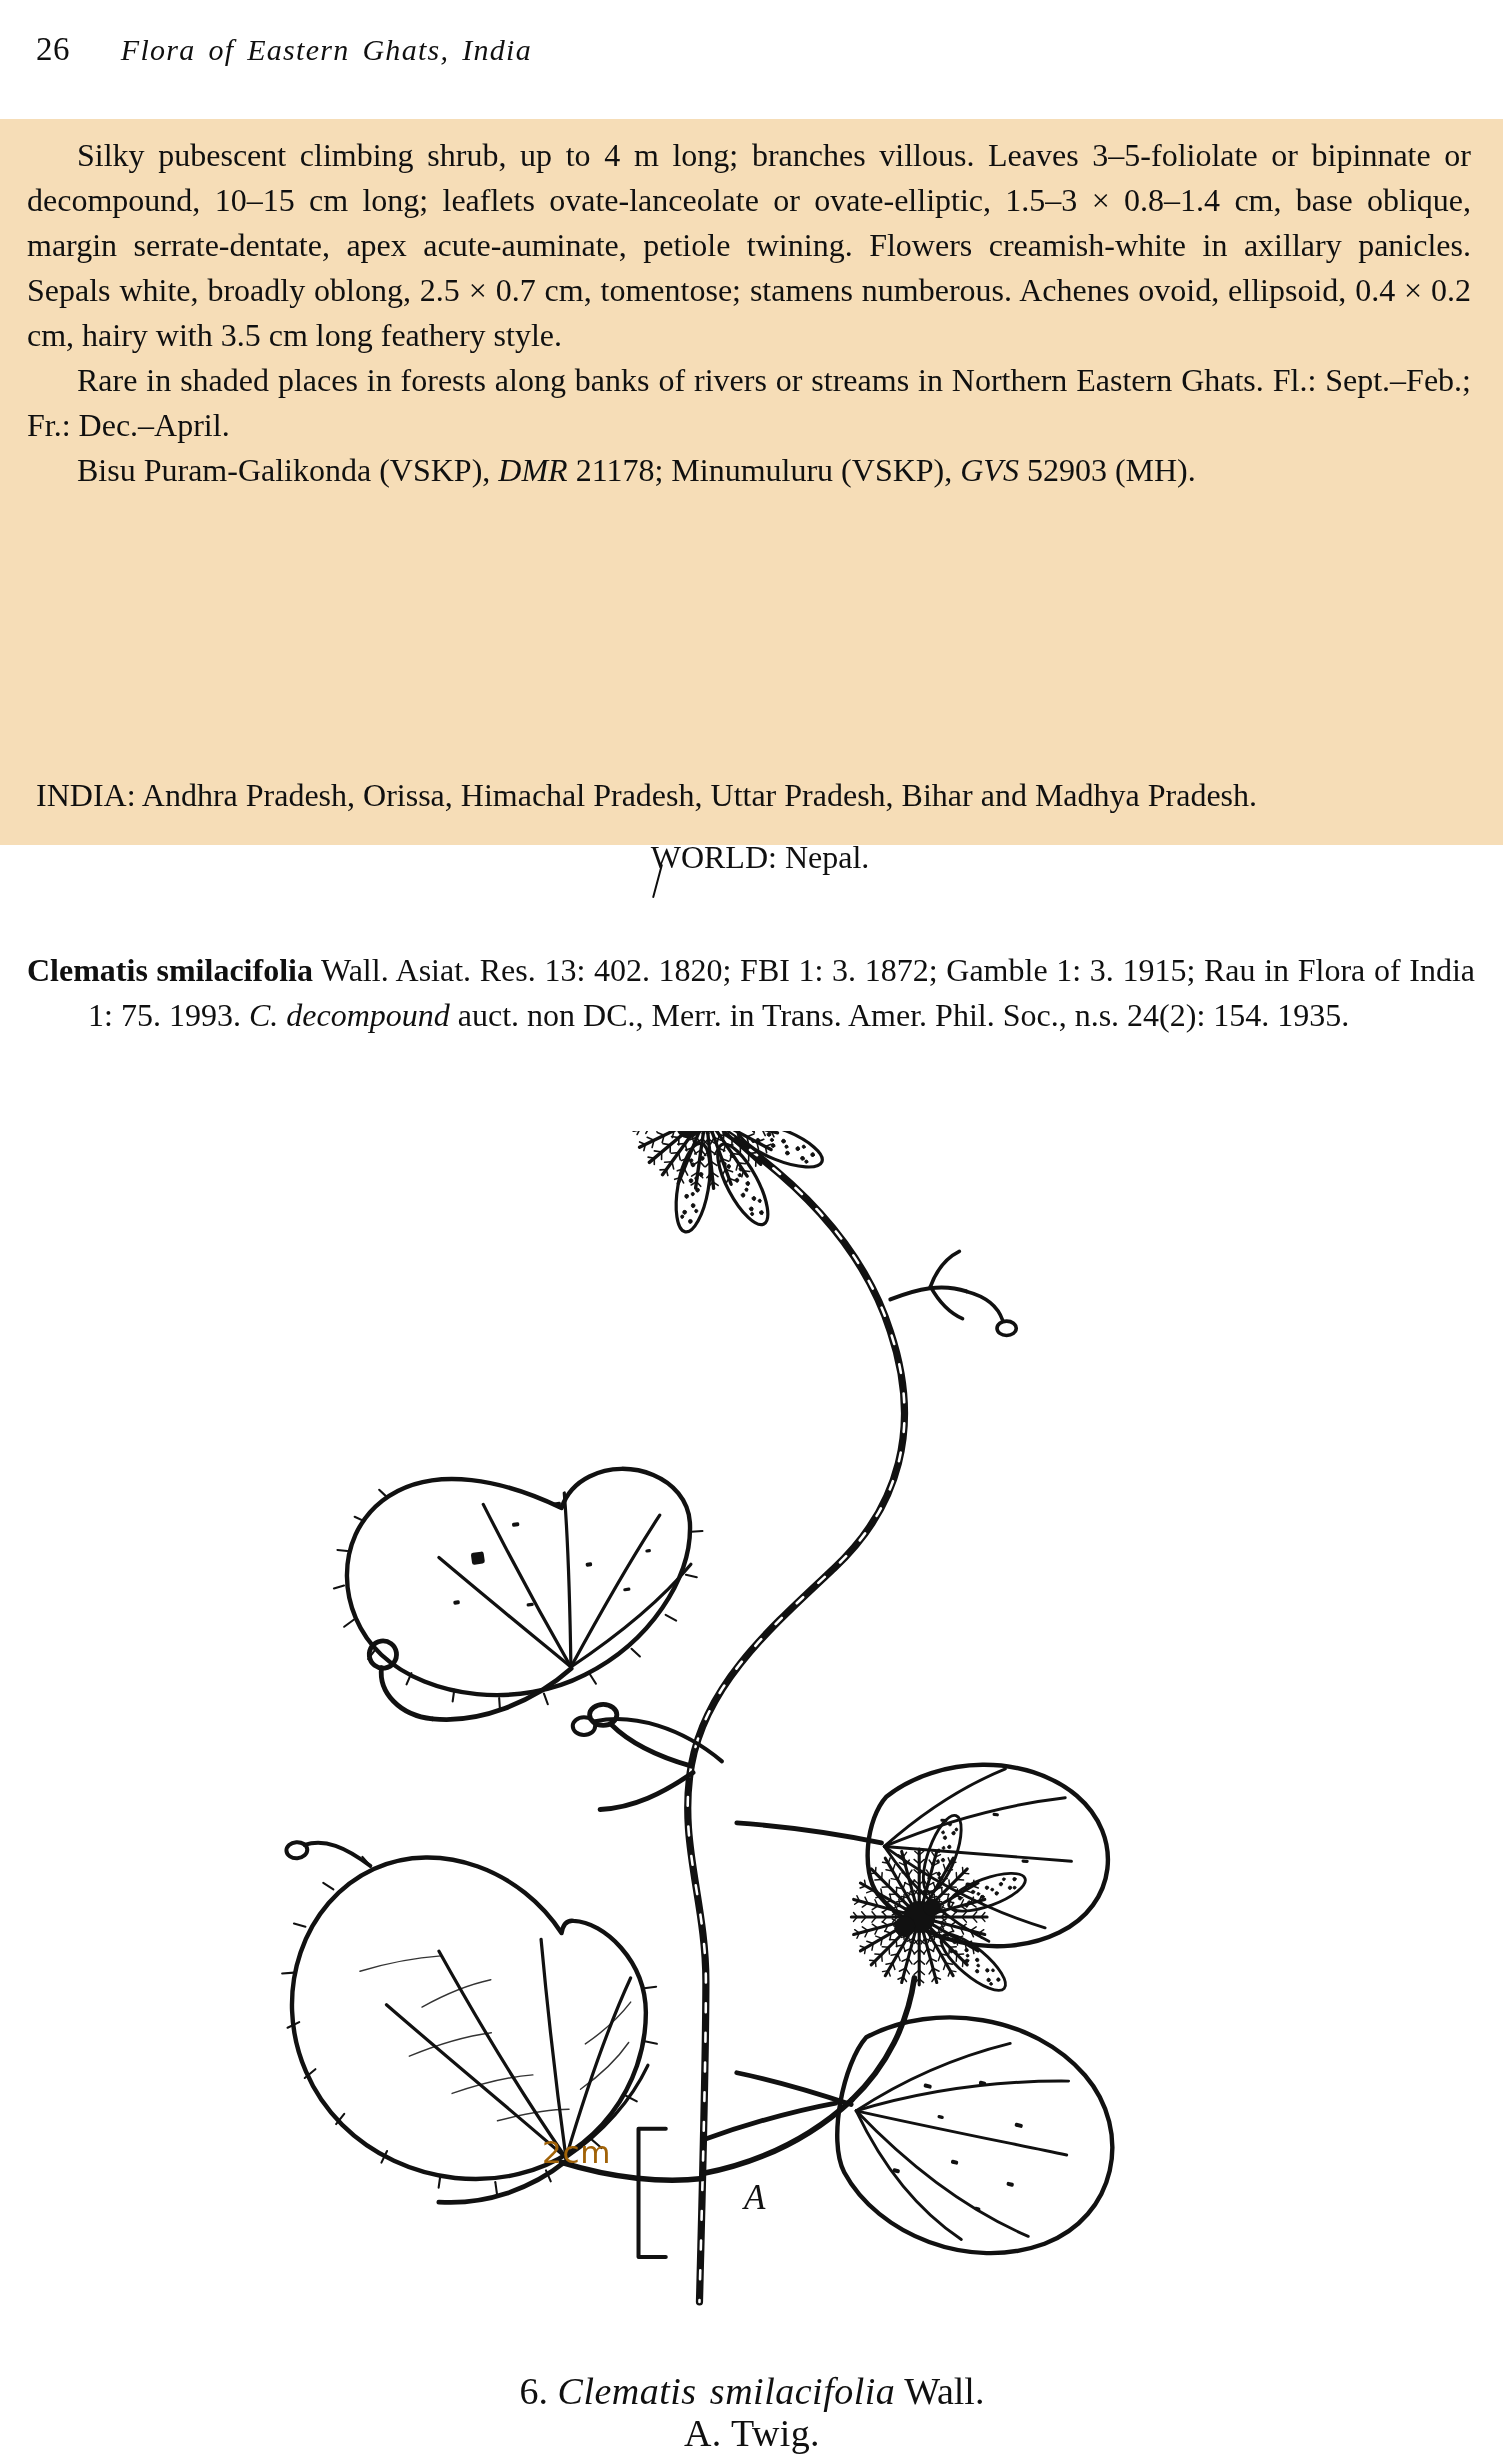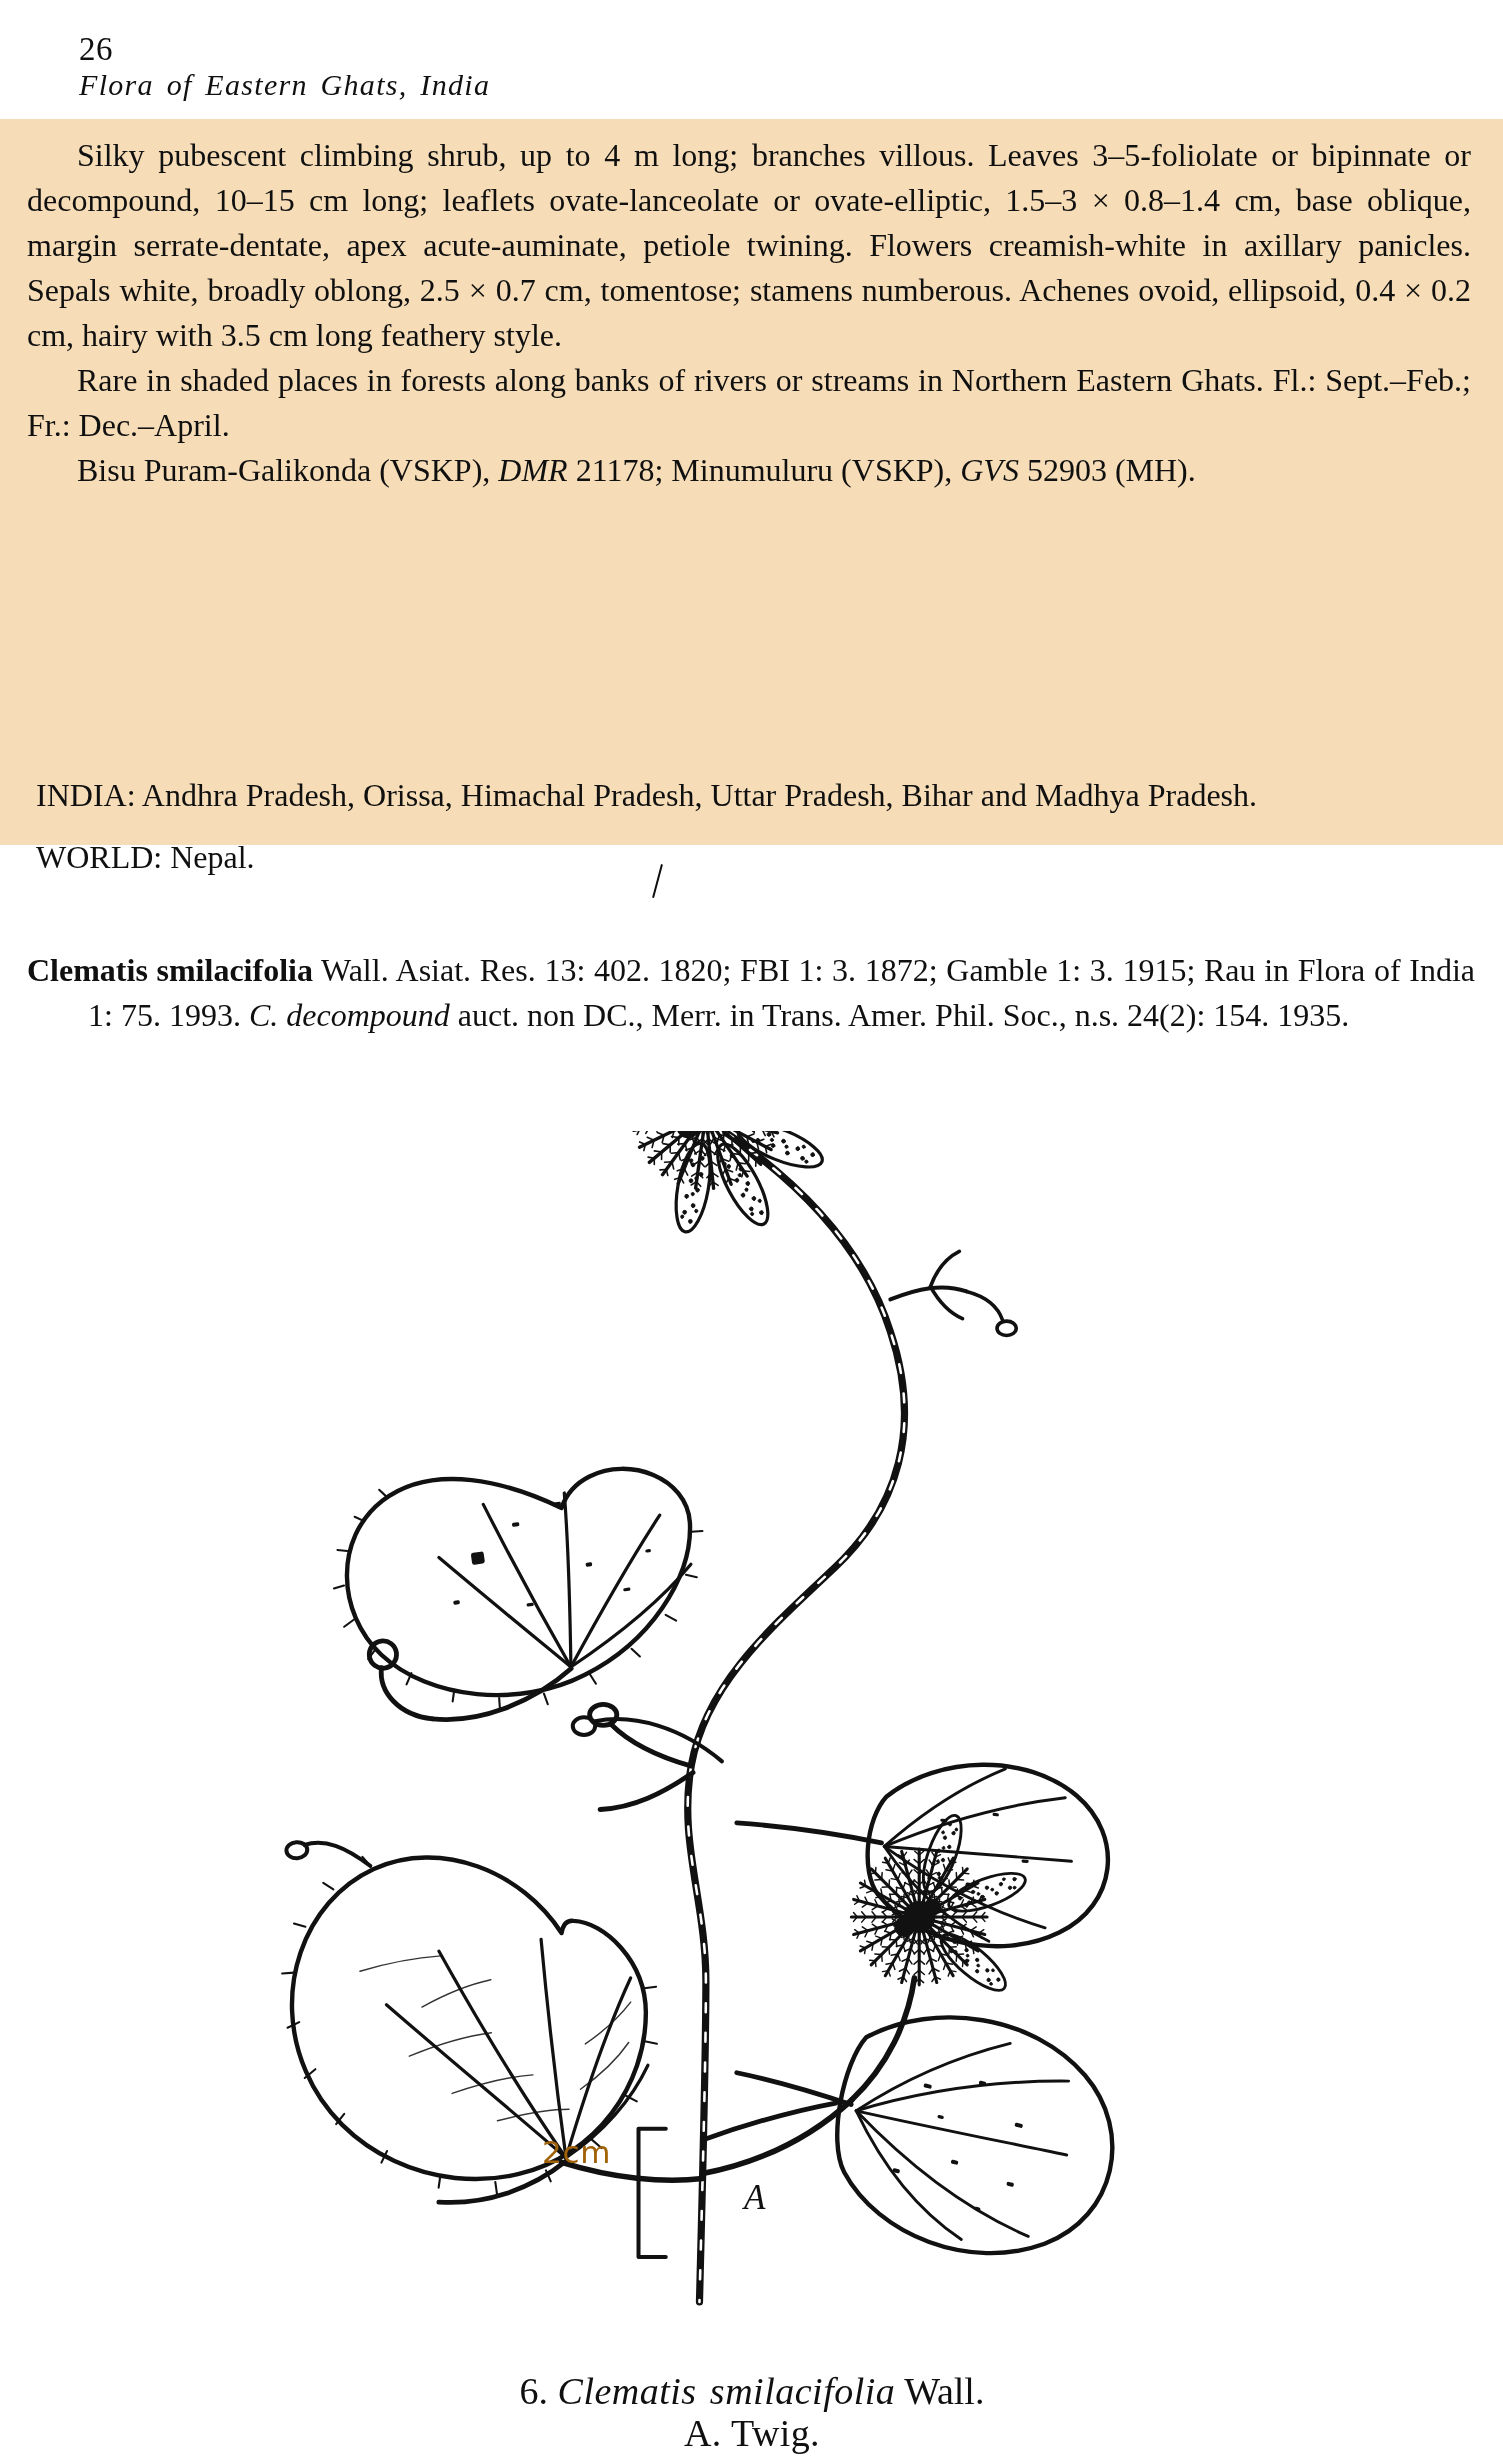--- a/index.html
+++ b/index.html
@@ -13,27 +13,26 @@
     position: relative;
     font-family: "Liberation Serif", "DejaVu Serif", serif;
     color: #101010;
     overflow: hidden;
   }
 
   
   #running-head {
     position: absolute;
     top: 30.5px;
-    left: 28px;
+    left: 36px;
     width: 1444px;
     height: 47px;
     display: flex;
     align-items: baseline;
     white-space: nowrap;
-    flex-direction: column;
   }
   #running-head .folio {
     font-size: 33px;
     letter-spacing: 0.4px;
     font-family: "Liberation Serif", "DejaVu Serif", serif;
   }
   #running-head .title {
     font-size: 30px;
     font-style: italic;
     margin-left: 51px;
@@ -76,21 +75,21 @@
     width: 1448px;
     font-size: 32px;
     line-height: 45px;
     margin-top: 41px;
   }
   #distribution p {
     margin: 0;
     padding-left: 58px;
     text-indent: -58px;
   }
-  #distribution p.tight { margin-top: 17px; }
+  #distribution p.tight { margin-top: 17px; text-align: center; }
 
   
   .pen-slash {
     position: absolute;
     top: 744px;
     left: 652px;
     width: 2.4px;
     height: 35px;
     background: #0d0d0d;
     transform: rotate(15deg);

